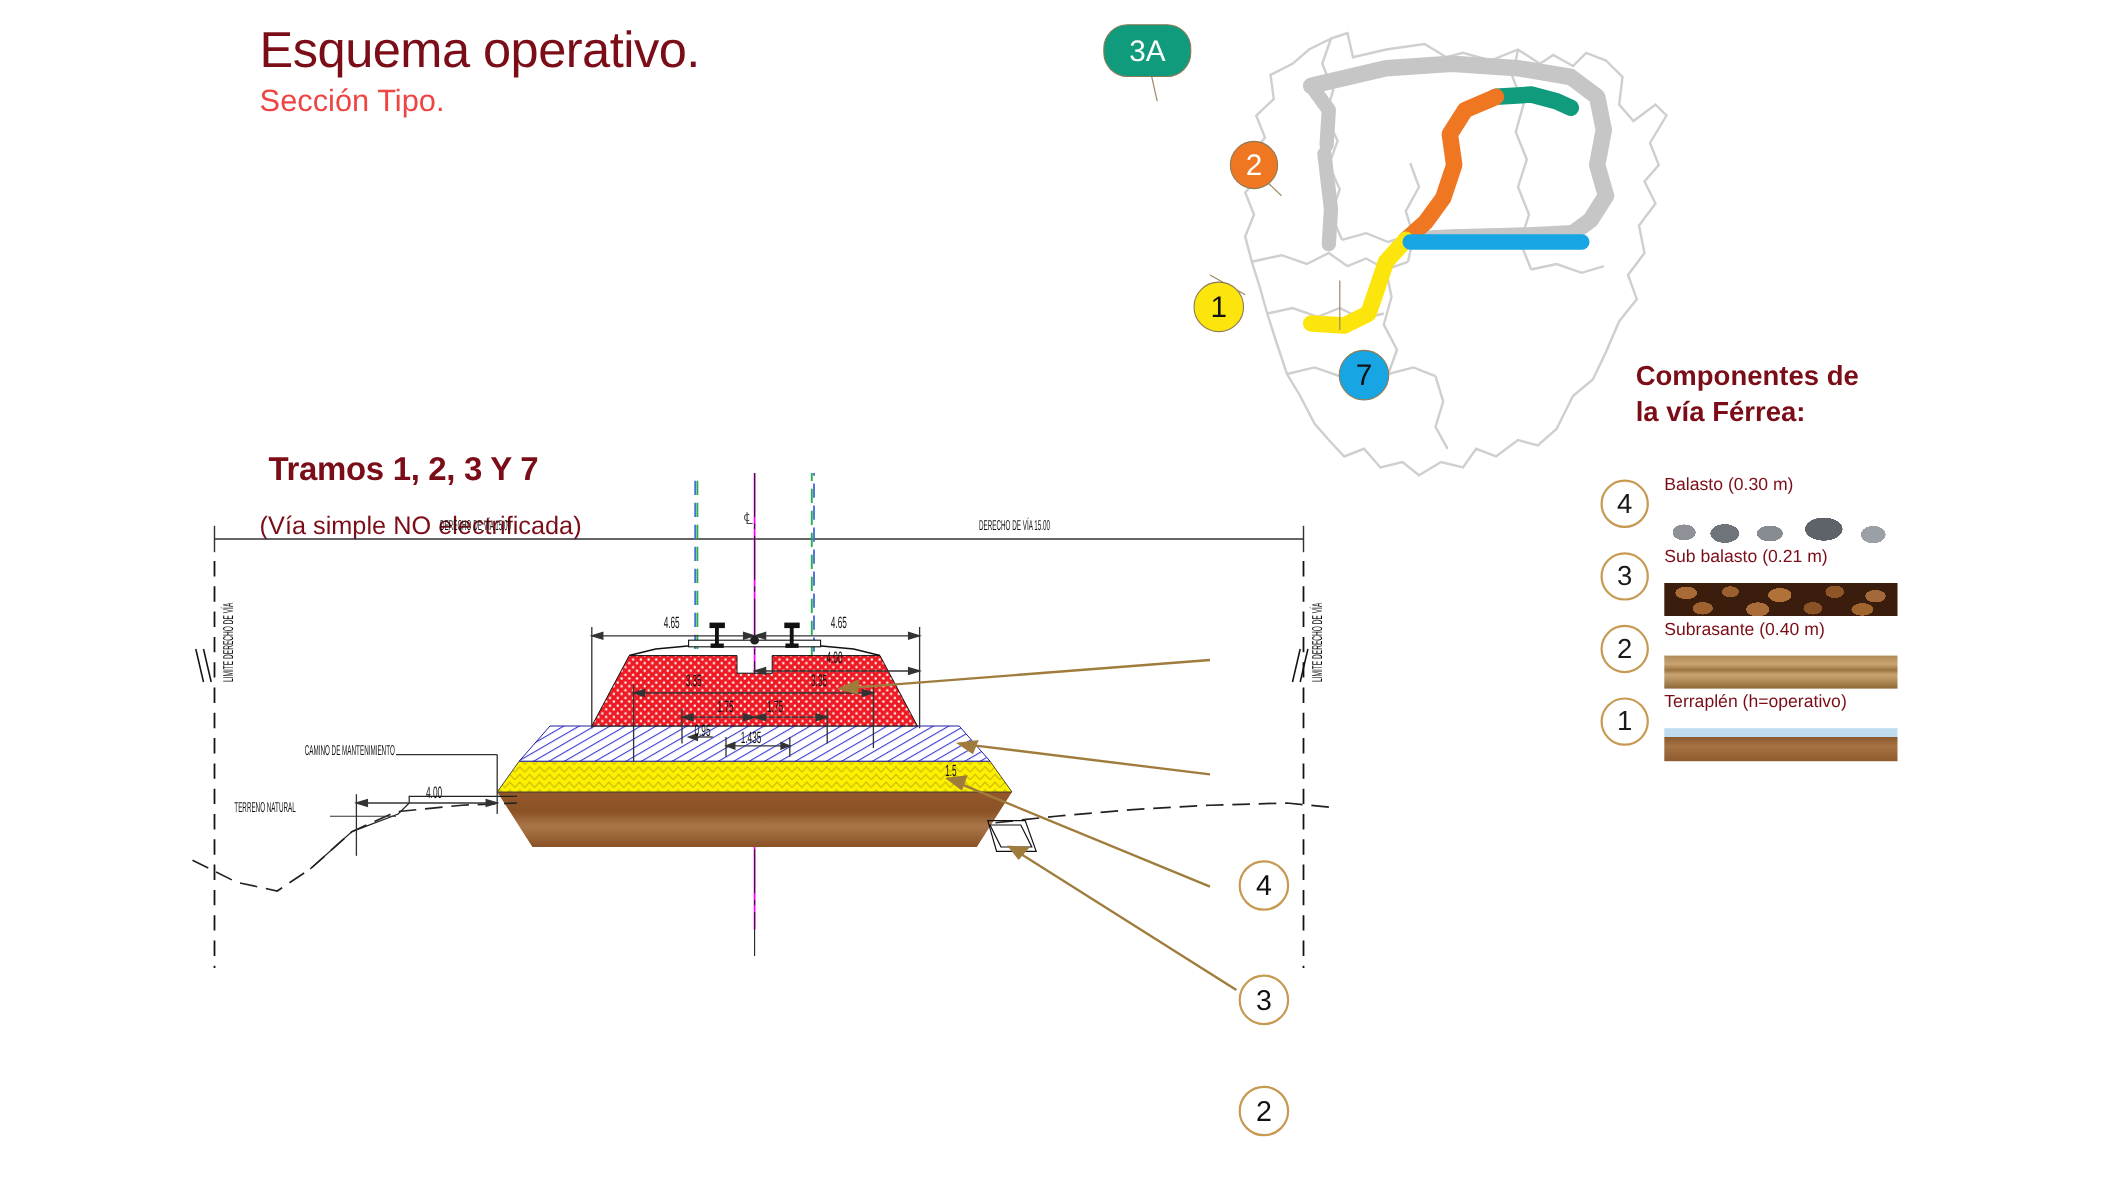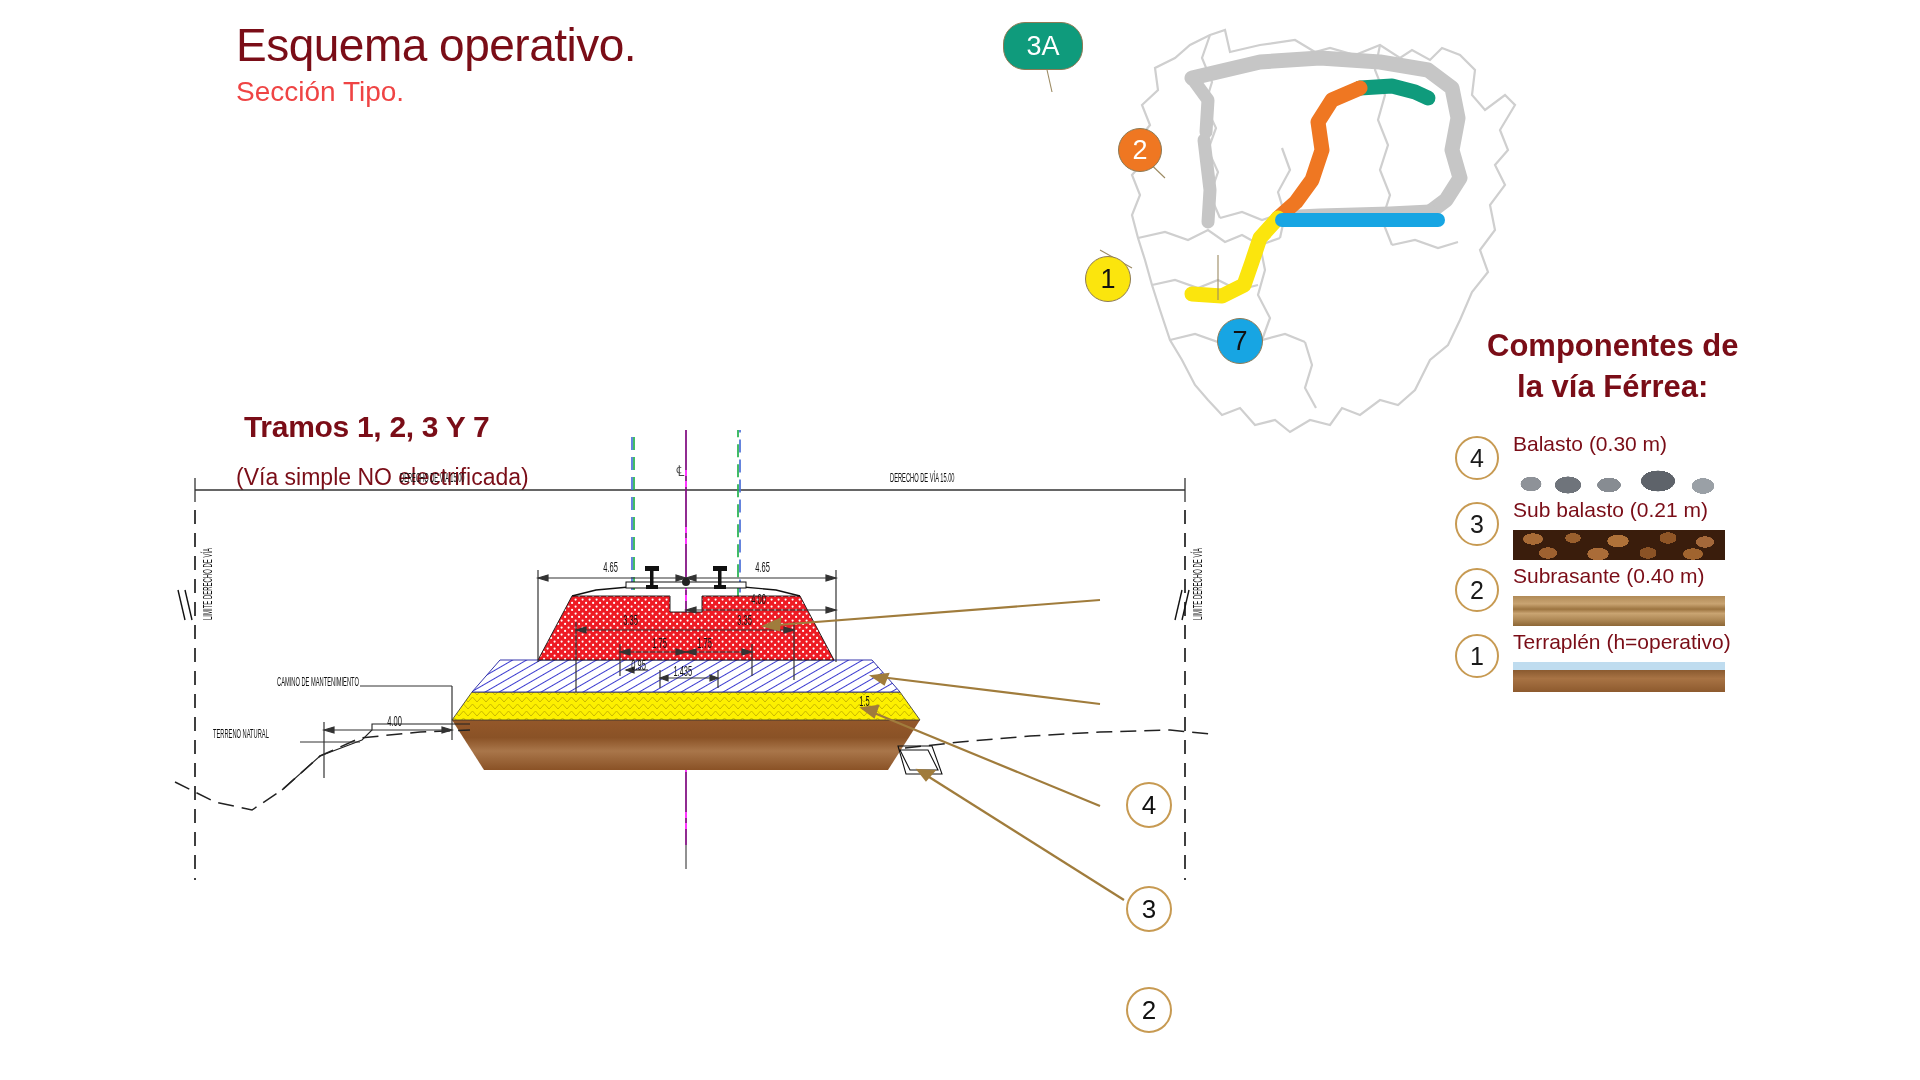--- a/index.html
+++ b/index.html
@@ -2,21 +2,21 @@
 <html><head>
 <meta charset="utf-8">
 <style>
   * { box-sizing: border-box; margin: 0; padding: 0; }
   html, body {
     width: 1920px; height: 1080px;
     background: #ffffff;
     font-family: "Liberation Sans", sans-serif;
     overflow: hidden;
   }
-  #stage { position: relative; width: 1920px; height: 1080px; text-align: center; }
+  #stage { position: relative; width: 1920px; height: 1080px; }
 
   
   .title-main {
     position: absolute; left: 236px; top: 18px;
     font-size: 46px; font-weight: 400; color: #7a0d17;
     letter-spacing: -0.5px; white-space: nowrap;
   }
   .title-sub {
     position: absolute; left: 236px; top: 76px;
     font-size: 28px; font-weight: 400; color: #ef4444;
@@ -29,35 +29,35 @@
   }
   .tramos-sub {
     position: absolute; left: 236px; top: 464px;
     font-size: 23px; font-weight: 400; color: #7a0d17;
     white-space: nowrap;
   }
 
   
   .legend-title {
     position: absolute; left: 1487px; top: 326px;
-    font-size: 31px; font-weight: 700; color: #7a0d17;
+    font-size: 25px; font-weight: 700; color: #7a0d17;
     line-height: 1.32; white-space: pre-line;
   }
   .legend-list { position: absolute; left: 1455px; top: 430px; width: 420px; }
   .legend-row { position: relative; height: 66px; }
   .legend-num {
     position: absolute; left: 0; top: 6px;
     width: 44px; height: 44px; border-radius: 50%;
     border: 2.4px solid #c79a52; background: #fff;
     display: flex; align-items: center; justify-content: center;
     font-size: 25px; color: #1a1a1a; font-weight: 400;
   }
   .legend-label {
     position: absolute; left: 58px; top: 2px;
-    font-size: 21px; color: #7a0d17; white-space: nowrap;
+    font-size: 16px; color: #7a0d17; white-space: nowrap;
   }
   .legend-swatch {
     position: absolute; left: 58px; top: 34px;
     width: 212px; height: 30px; overflow: hidden;
   }
   .sw-ballast {
     background:
       radial-gradient(ellipse 16px 11px at 18px 20px, #8e9298 65%, transparent 66%),
       radial-gradient(ellipse 20px 13px at 55px 21px, #6f747b 65%, transparent 66%),
       radial-gradient(ellipse 18px 11px at 96px 21px, #878c92 65%, transparent 66%),

